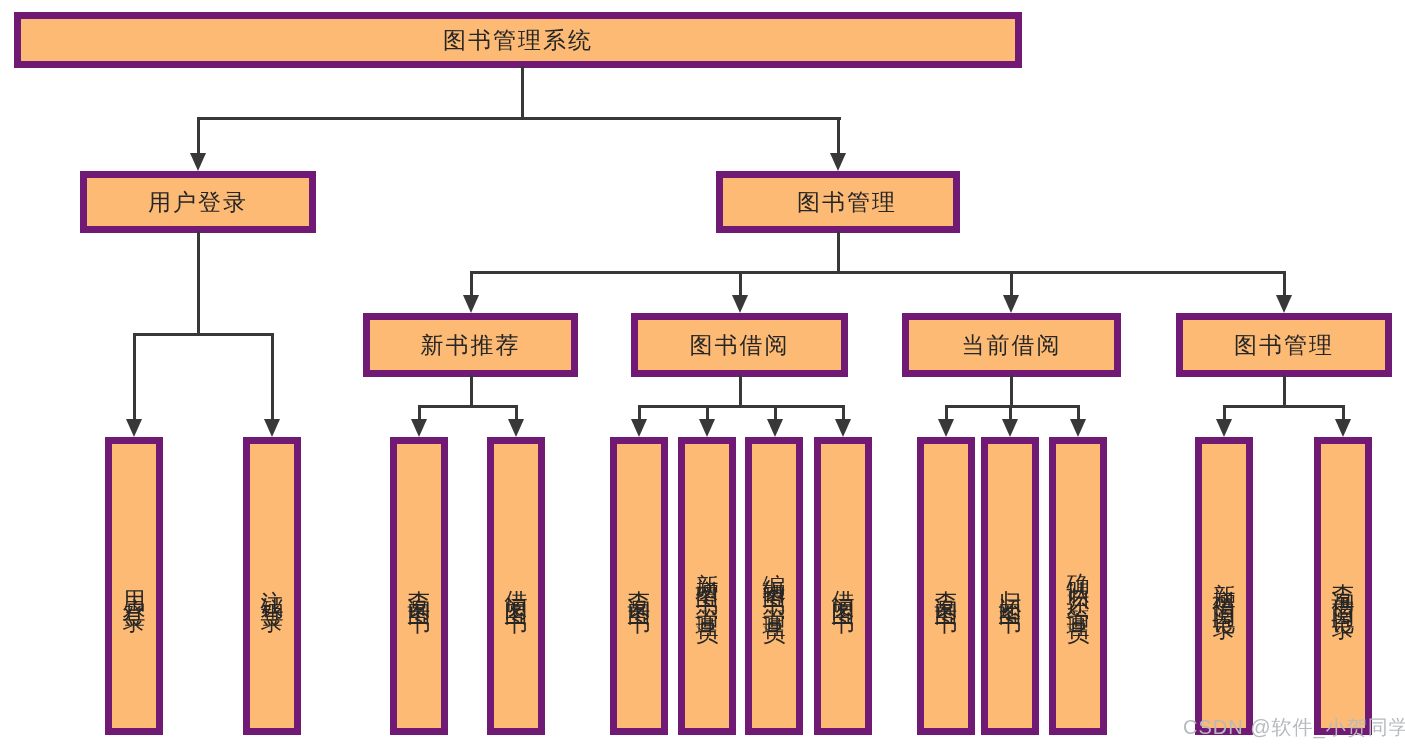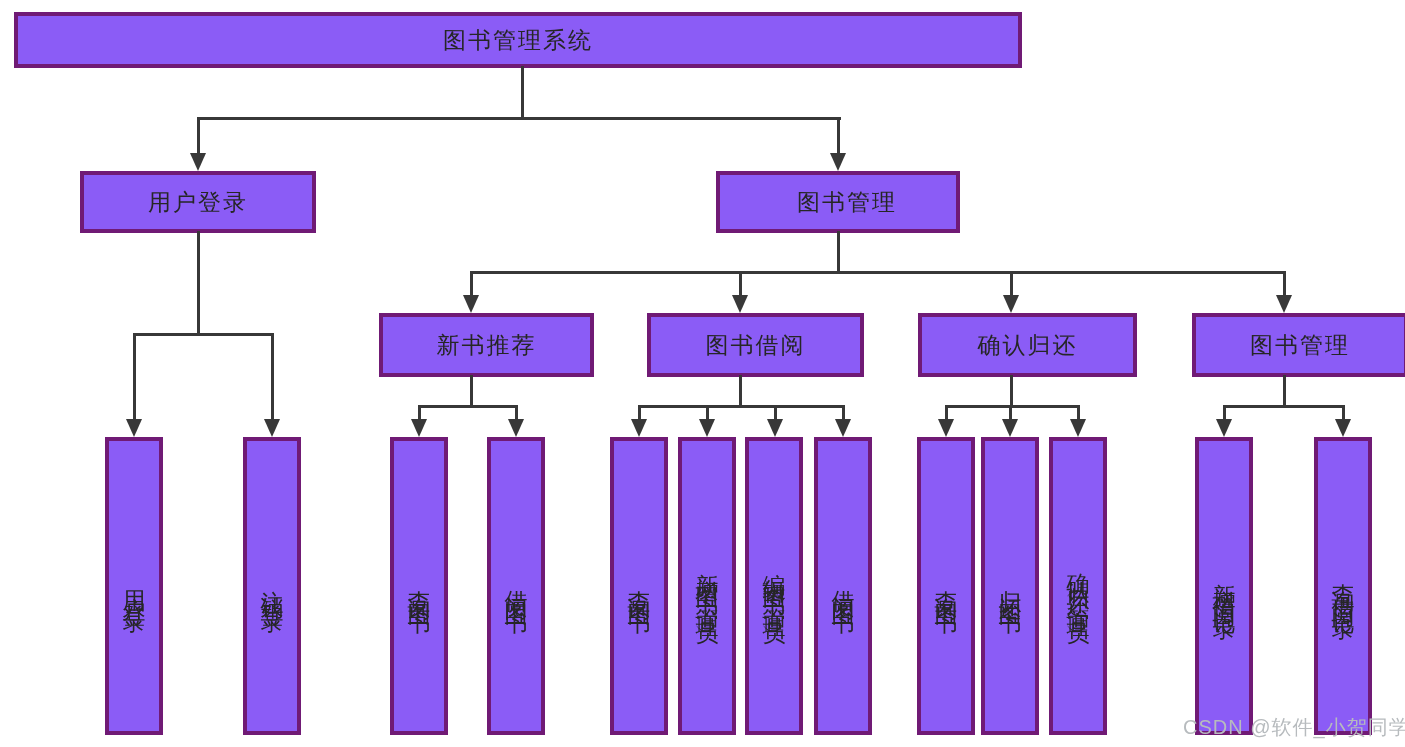--- a/index.html
+++ b/index.html
@@ -7,35 +7,35 @@
     position: relative;
     width: 1405px;
     height: 747px;
     background: #ffffff;
     font-family: "Liberation Sans", "DejaVu Sans", sans-serif;
     overflow: hidden;
   }
   .box {
     position: absolute;
     box-sizing: border-box;
-    border: 4px solid #701a75;
-    background: #8b5cf6;
+    border: 7px solid #701a75;
+    background: #fdba74;
     display: flex;
     align-items: center;
     justify-content: center;
     color: #262626;
   }
   .hlabel {
     font-size: 23px;
     letter-spacing: 2px;
     white-space: nowrap;
   }
   .root  { left: 14px;  top: 12px;  width: 1008px; height: 56px; }
   .l2    { top: 171px; height: 62px; }
-  .l3    { top: 313px; height: 64px; margin-left: 16px; }
+  .l3    { top: 313px; height: 64px; }
   .leaf  { top: 437px; height: 298px; width: 58px; }
   .vtext {
     writing-mode: vertical-rl;
     text-orientation: mixed;
     font-size: 23px;
     letter-spacing: 7px;
     line-height: 1;
     color: #262626;
     white-space: nowrap;
   }
@@ -75,21 +75,21 @@
     <span class="hlabel">图书管理</span>
   </div>
 
   <div class="box l3" style="left:363px; width:215px;">
     <span class="hlabel">新书推荐</span>
   </div>
   <div class="box l3" style="left:631px; width:217px;">
     <span class="hlabel">图书借阅</span>
   </div>
   <div class="box l3" style="left:902px; width:219px;">
-    <span class="hlabel">确认归还</span>
+    <span class="hlabel">当前借阅</span>
   </div>
   <div class="box l3" style="left:1176px; width:216px;">
     <span class="hlabel">图书管理</span>
   </div>
 
   <div class="box leaf" style="left:105px;">
     <span class="vtext">用户登录</span>
   </div>
   <div class="box leaf" style="left:243px;">
     <span class="vtext">注销登录</span>

